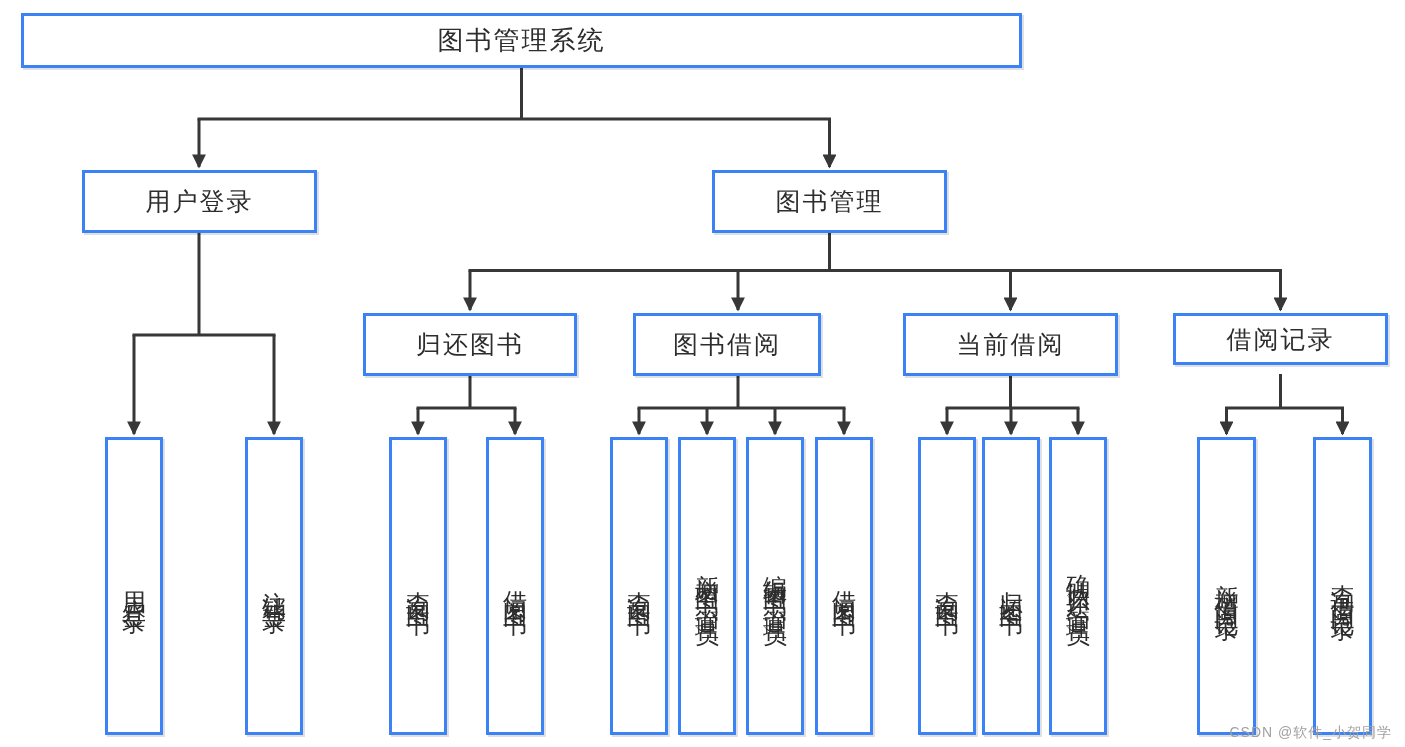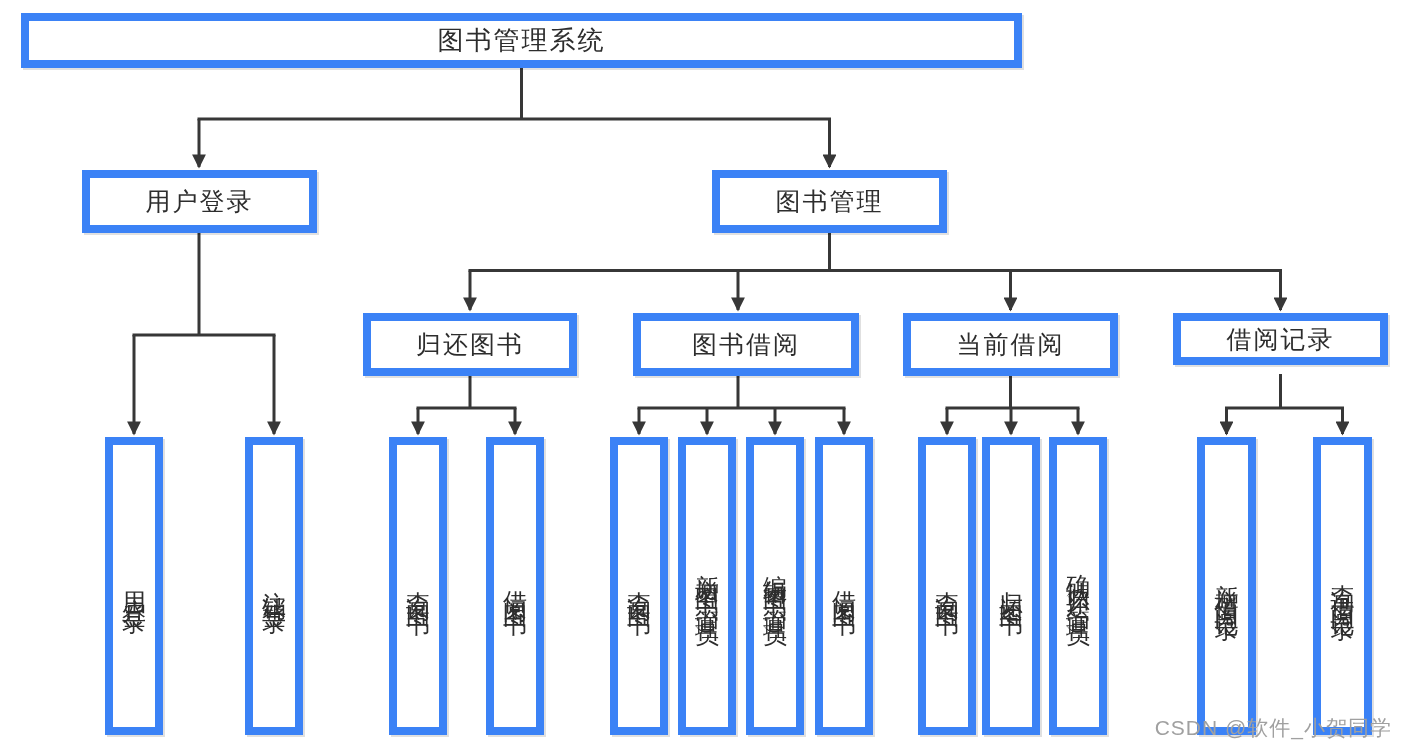--- a/index.html
+++ b/index.html
@@ -18,21 +18,21 @@
   svg.connectors {
     position: absolute;
     left: 0; top: 0;
     width: 1405px;
     height: 747px;
     z-index: 1;
   }
   .box {
     position: absolute;
     background: #ffffff;
-    border: 8px solid #3b82f6;
+    border: 3px solid #3b82f6;
     box-sizing: border-box;
     display: flex;
     align-items: center;
     justify-content: center;
     z-index: 2;
     box-shadow: 2px 2px 0 rgba(0,0,0,0.12);
   }
   .box .lbl {
     font-size: 25px;
     color: #2d2d2d;
@@ -46,21 +46,21 @@
     writing-mode: vertical-rl;
     text-orientation: mixed;
     font-size: 24px;
     letter-spacing: 7px;
     white-space: normal;
   }
   .watermark {
     position: absolute;
     right: 13px;
     bottom: 5px;
-    font-size: 21px;
+    font-size: 14px;
     color: #a0a0a0;
     letter-spacing: 1px;
     z-index: 5;
     white-space: nowrap;
   }
 </style>
 </head>
 <body>
 
 <div class="canvas">
@@ -118,21 +118,21 @@
   <div class="box" style="left:82px; top:170px; width:235px; height:63px">
     <span class="lbl">用户登录</span>
   </div>
   <div class="box" style="left:712px; top:170px; width:235px; height:63px">
     <span class="lbl">图书管理</span>
   </div>
 
   <div class="box" style="left:363px; top:313px; width:214px; height:63px">
     <span class="lbl">归还图书</span>
   </div>
-  <div class="box" style="left:633px; top:313px; width:226px; height:63px">
+  <div class="box" style="left:633px; top:313px; width:188px; height:63px">
     <span class="lbl">图书借阅</span>
   </div>
   <div class="box" style="left:903px; top:313px; width:215px; height:63px">
     <span class="lbl">当前借阅</span>
   </div>
   <div class="box" style="left:1173px; top:313px; width:215px; height:52px">
     <span class="lbl">借阅记录</span>
   </div>
 
   <div class="box v" style="left:105px; top:437px; width:58px; height:298px">

